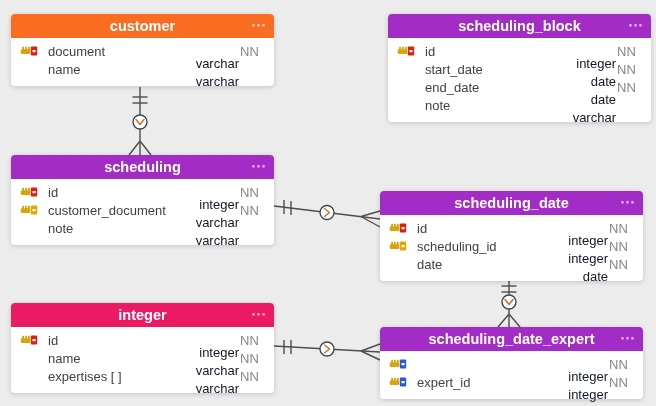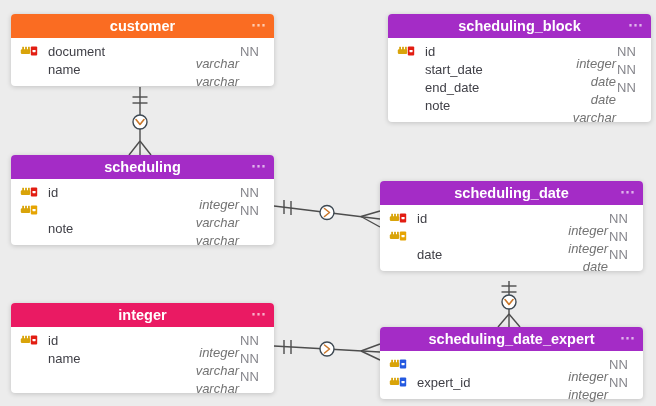--- a/index.html
+++ b/index.html
@@ -10,21 +10,21 @@
   .table-card{position:absolute;width:263px;background:#ffffff;border-radius:4px;
     box-shadow:0 1px 5px rgba(0,0,0,0.18);z-index:2;}
   .thead{position:relative;height:24px;line-height:24px;border-radius:4px 4px 0 0;
     background:var(--hdr,#a42cc6);}
   .ttitle{display:block;text-align:center;color:#ffffff;font-weight:bold;font-size:14.5px;}
   .tmenu{position:absolute;right:8px;top:0;color:rgba(255,255,255,0.65);
     font-weight:bold;font-size:15px;line-height:22px;cursor:pointer;}
   .trows{padding:4px 0 8px 0;}
   .frow{display:flex;align-items:center;height:18px;padding:0 10px 0 9px;font-size:13px;}
   .fname{margin-left:10px;color:#3f3f46;white-space:pre;}
-  .ftype{margin-left:auto;font-style:italic;color:#737373;margin-top:24px;}
+  .ftype{margin-left:auto;color:#0f172a;margin-top:24px;}
   .fnn{width:24px;margin-left:1px;color:#85858b;}
 
   
   .key{width:18px;height:12px;display:inline-flex;flex:none;}
   .key svg{width:18px;height:12px;}
   .key{--kh:#d9a40a;--ks:#ffffff;}
   .key-pk{--kt:#e21d12;}
   .key-fk{--kt:#e6a402;}
   .key-pkfk{--kt:#2459e0;}
   .key-none{visibility:hidden;}
@@ -187,33 +187,34 @@
         <span class="fname">id</span>
         <span class="ftype">integer</span>
         <span class="fnn">NN</span>
       </div>
       <div class="frow">
         <span class="key key-fk">
             <svg>
               <use href="#key-icon"></use>
             </svg>
           </span>
+        <span class="fname">customer_document</span>
         <span class="ftype">varchar</span>
         <span class="fnn">NN</span>
       </div>
       <div class="frow">
         <span class="key key-none"></span>
         <span class="fname">note</span>
         <span class="ftype">varchar</span>
         <span class="fnn"></span>
       </div>
     </div>
   </div>
 
-  <div class="table-card" style="left:380px;top:181px">
+  <div class="table-card" style="left:380px;top:191px">
     <div class="thead" style="--hdr: #a42cc6;">
       <span class="ttitle">scheduling_date</span>
       <span class="tmenu">⋯</span>
     </div>
     <div class="trows">
       <div class="frow">
         <span class="key key-pk">
             <svg>
               <use href="#key-icon"></use>
             </svg>
@@ -221,20 +222,21 @@
         <span class="fname">id</span>
         <span class="ftype">integer</span>
         <span class="fnn">NN</span>
       </div>
       <div class="frow">
         <span class="key key-fk">
             <svg>
               <use href="#key-icon"></use>
             </svg>
           </span>
+        <span class="fname">scheduling_id</span>
         <span class="ftype">integer</span>
         <span class="fnn">NN</span>
       </div>
       <div class="frow">
         <span class="key key-none"></span>
         <span class="fname">date</span>
         <span class="ftype">date</span>
         <span class="fnn">NN</span>
       </div>
     </div>
@@ -257,20 +259,21 @@
         <span class="fnn">NN</span>
       </div>
       <div class="frow">
         <span class="key key-none"></span>
         <span class="fname">name</span>
         <span class="ftype">varchar</span>
         <span class="fnn">NN</span>
       </div>
       <div class="frow">
         <span class="key key-none"></span>
+        <span class="fname">expertises [ ]</span>
         <span class="ftype">varchar</span>
         <span class="fnn">NN</span>
       </div>
     </div>
   </div>
 
   <div class="table-card" style="left:380px;top:327px">
     <div class="thead" style="--hdr: #a42cc6;">
       <span class="ttitle">scheduling_date_expert</span>
       <span class="tmenu">⋯</span>

